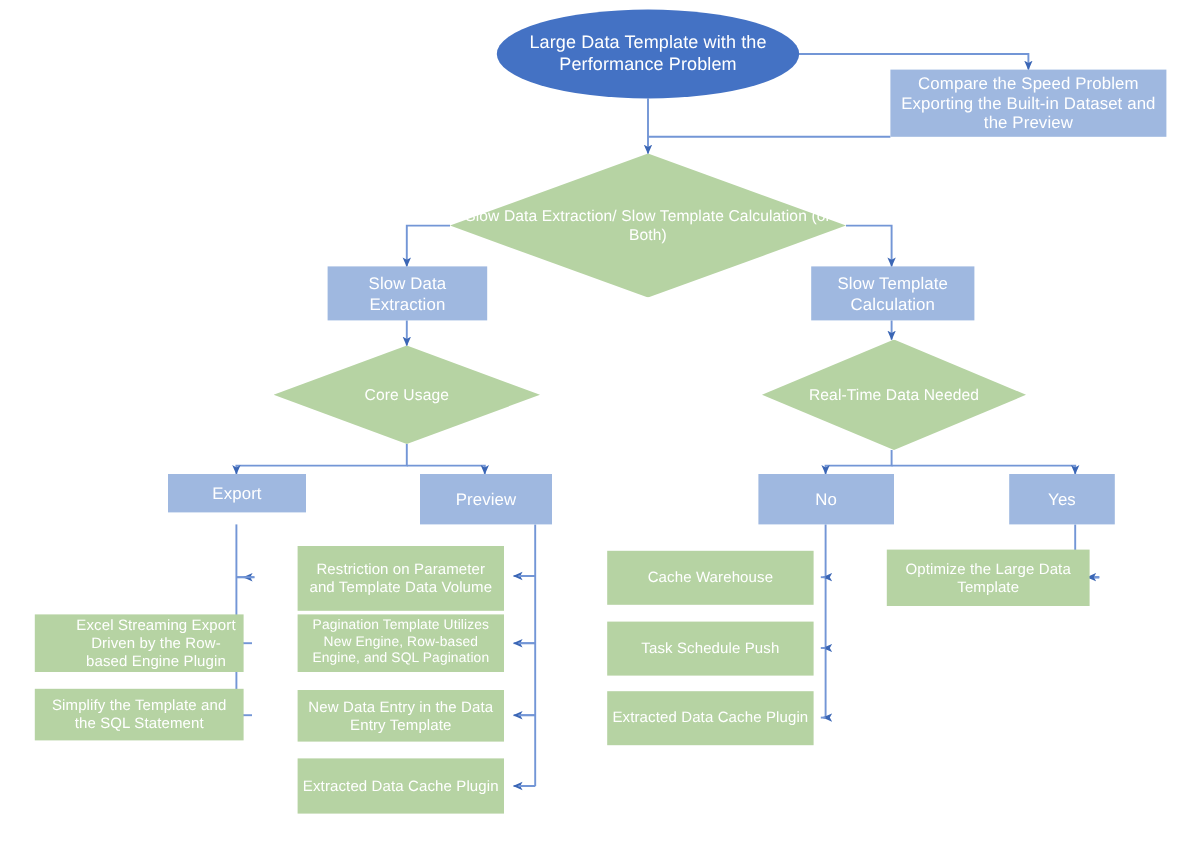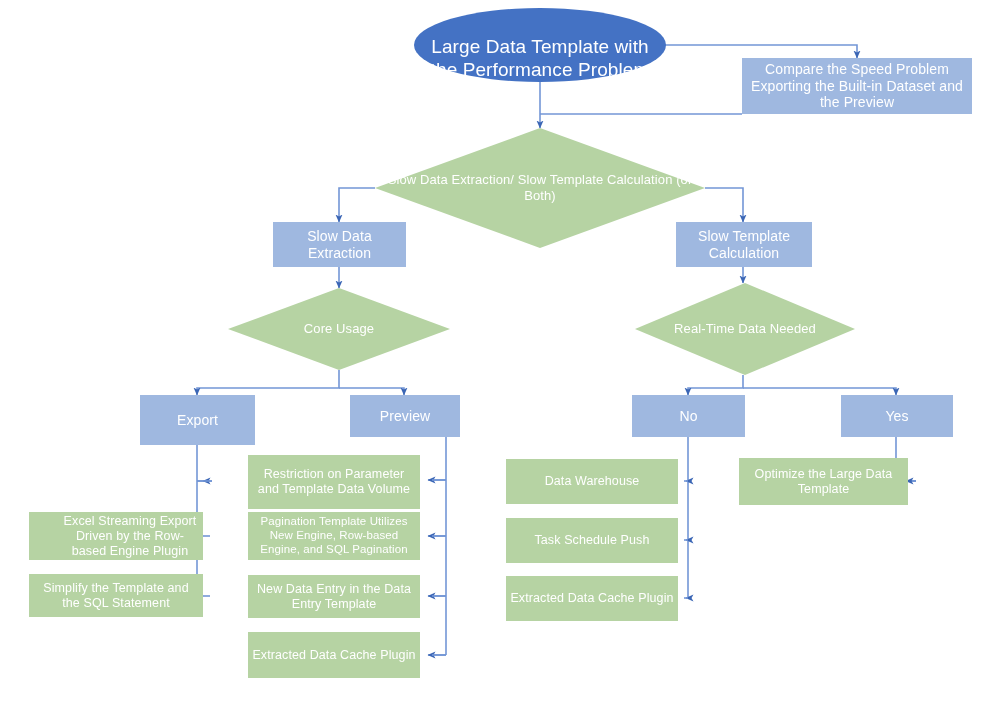--- a/index.html
+++ b/index.html
@@ -5,21 +5,21 @@
   html,body{margin:0;padding:0;background:#ffffff;}
   body{width:1001px;height:704px;overflow:hidden;font-family:"Liberation Sans",sans-serif;}
   #canvas{position:relative;width:1001px;height:704px;}
   svg#wires{position:absolute;left:0;top:0;width:1001px;height:704px;pointer-events:none;}
 
   .node{position:absolute;box-sizing:border-box;display:flex;align-items:center;
         justify-content:center;text-align:center;color:#ffffff;line-height:1.2;
         letter-spacing:.1px;}
   .node span{display:block;width:100%;padding:0 4px;}
 
-  .ellipse{background:#4472C4;border-radius:50%;font-size:19px;align-items:flex-end;}
+  .ellipse{background:#4472C4;border-radius:50%;font-size:15px;}
   .pbox{background:#9FB8E0;font-size:14px;}
   .gbox{background:#B6D3A3;font-size:12.5px;}
   .diamond{background:transparent;font-size:13px;}
   .diamond .dshape{position:absolute;left:0;top:0;width:100%;height:100%;
                    background:#B6D3A3;
                    clip-path:polygon(50% 0,100% 50%,50% 100%,0 50%);z-index:0;}
   .diamond span{position:relative;z-index:1;}
 </style>
 </head>
 <body>
@@ -114,33 +114,33 @@
   <div class="node diamond" style="left:228px;top:288px;width:222px;height:82px;">
     <div class="dshape"></div>
     <span>Core Usage</span>
   </div>
 
   <div class="node diamond" style="left:635px;top:283px;width:220px;height:92px;">
     <div class="dshape"></div>
     <span>Real-Time Data Needed</span>
   </div>
 
-  <div class="node pbox" style="left:140px;top:395px;width:115px;height:50px;">
+  <div class="node pbox" style="left:140px;top:395px;width:115px;height:32px;">
     <span>Export</span>
   </div>
 
   <div class="node pbox" style="left:350px;top:395px;width:110px;height:42px;">
     <span>Preview</span>
   </div>
 
   <div class="node pbox" style="left:632px;top:395px;width:113px;height:42px;">
     <span>No</span>
   </div>
 
-  <div class="node pbox" style="left:841px;top:395px;width:112px;height:42px;justify-content:center;">
+  <div class="node pbox" style="left:841px;top:395px;width:88px;height:42px;justify-content:center;">
     <span>Yes</span>
   </div>
 
   <div class="node gbox" style="left:29px;top:512px;width:174px;height:48px;padding-left:28px;">
     <span>Excel Streaming Export Driven by the Row-based Engine Plugin</span>
   </div>
   <div class="node gbox" style="left:29px;top:574px;width:174px;height:43px;">
     <span>Simplify the Template and the SQL Statement</span>
   </div>
 
@@ -151,21 +151,21 @@
     <span>Pagination Template Utilizes New Engine, Row-based Engine, and SQL Pagination</span>
   </div>
   <div class="node gbox" style="left:248px;top:575px;width:172px;height:43px;align-items:center;">
     <span>New Data Entry in the Data Entry Template</span>
   </div>
   <div class="node gbox" style="left:248px;top:632px;width:172px;height:46px;">
     <span>Extracted Data Cache Plugin</span>
   </div>
 
   <div class="node gbox" style="left:506px;top:459px;width:172px;height:45px;">
-    <span>Data Warehouse</span>
+    <span>Cache Warehouse</span>
   </div>
   <div class="node gbox" style="left:506px;top:518px;width:172px;height:45px;">
     <span>Task Schedule Push</span>
   </div>
   <div class="node gbox" style="left:506px;top:576px;width:172px;height:45px;">
     <span>Extracted Data Cache Plugin</span>
   </div>
 
   <div class="node gbox" style="left:739px;top:458px;width:169px;height:47px;">
     <span>Optimize the Large Data Template</span>

